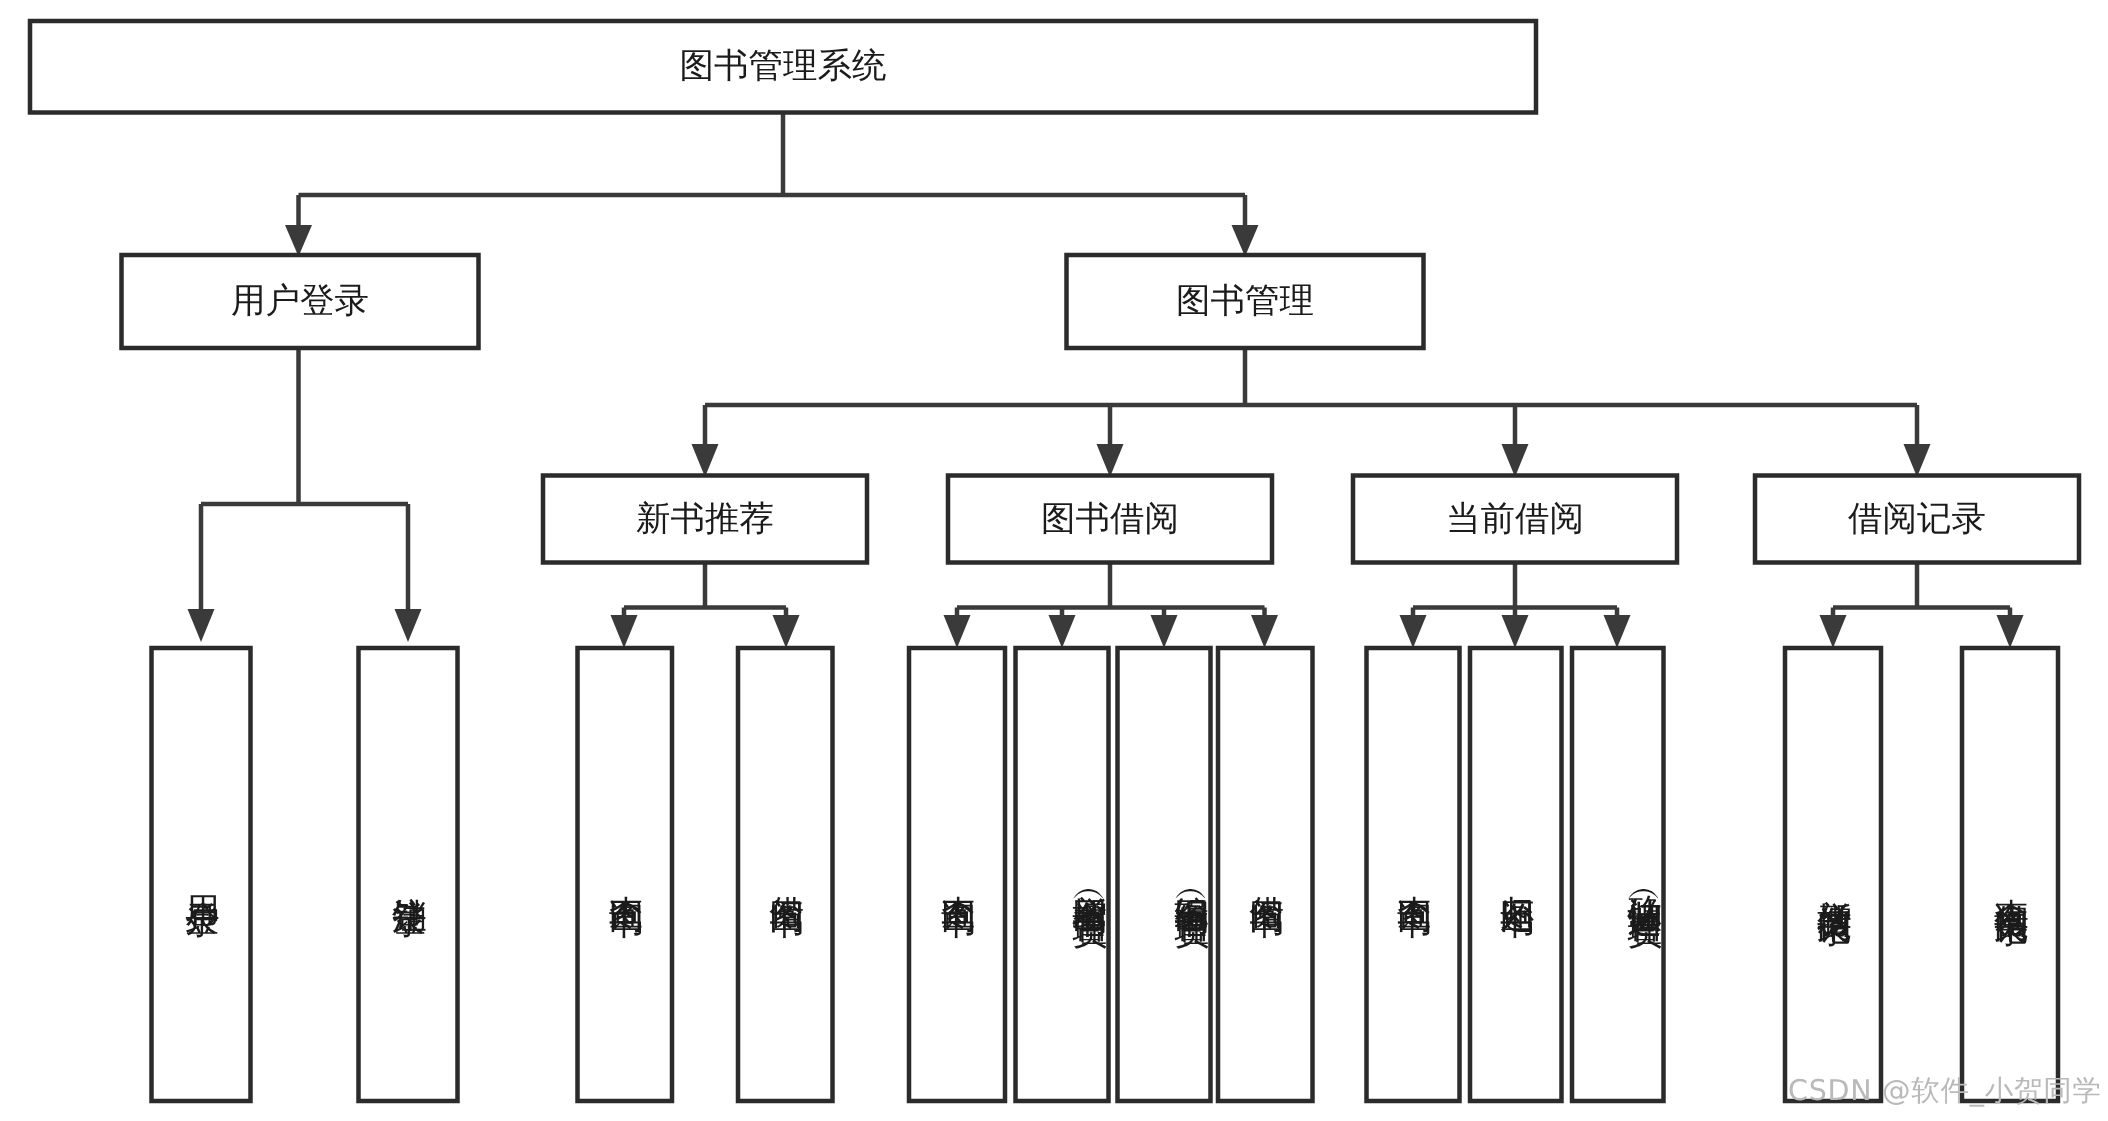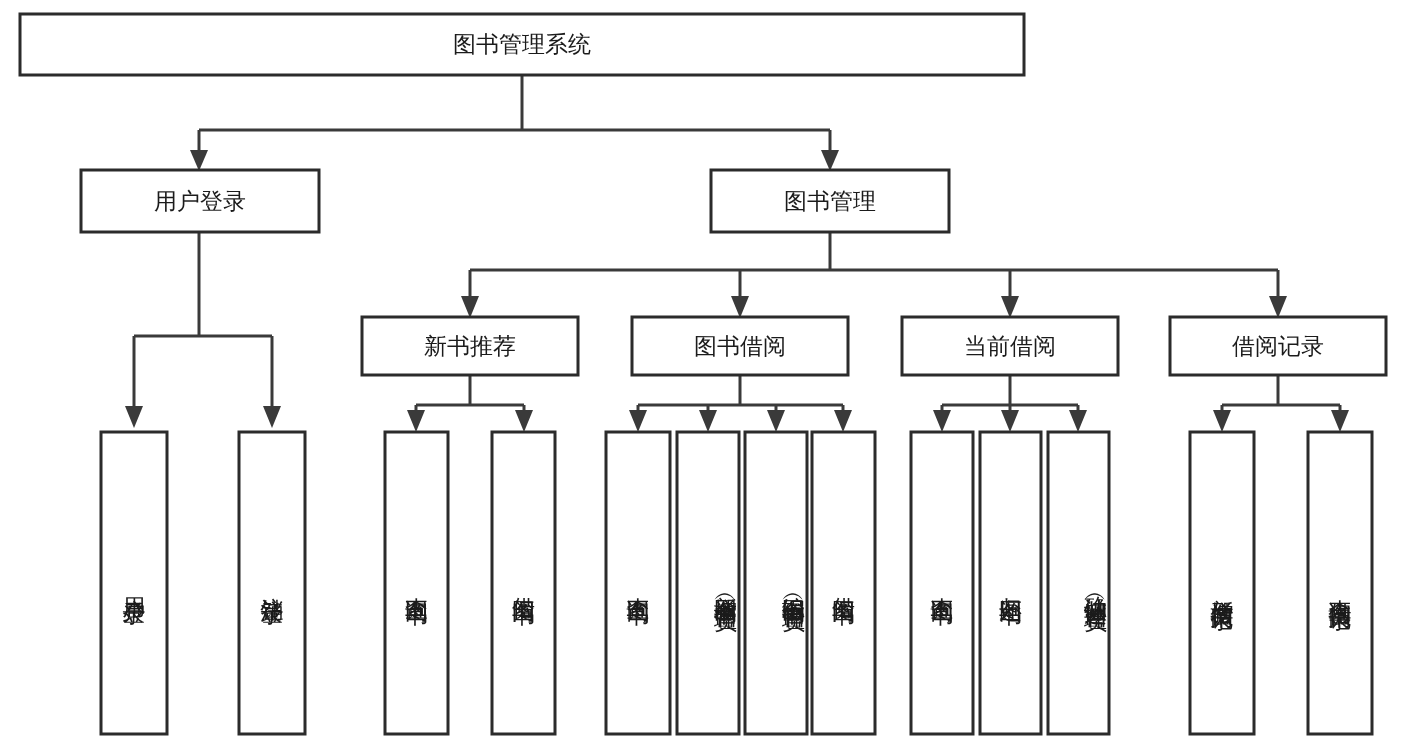--- a/index.html
+++ b/index.html
@@ -198,13 +198,14 @@
   <div class="leaf-label" style="left:745px; top:440px; width:62px; height:294px;">编辑图书（管理员）</div>
   <div class="leaf-label mid" style="left:812px; top:432px; width:63px; height:302px;">借阅图书</div>
 
   <div class="leaf-label mid" style="left:911px; top:432px; width:62px; height:302px;">查询图书</div>
   <div class="leaf-label mid" style="left:980px; top:432px; width:61px; height:302px;">归还图书</div>
   <div class="leaf-label" style="left:1048px; top:440px; width:61px; height:294px;">确认归还（管理员）</div>
 
   <div class="leaf-label mid" style="left:1190px; top:440px; width:64px; height:294px;">新增借阅记录</div>
   <div class="leaf-label mid" style="left:1308px; top:440px; width:64px; height:294px;">查询借阅记录</div>
 
+  <div class="watermark">CSDN @软件_小贺同学</div>
 </div>
 
 </body></html>

